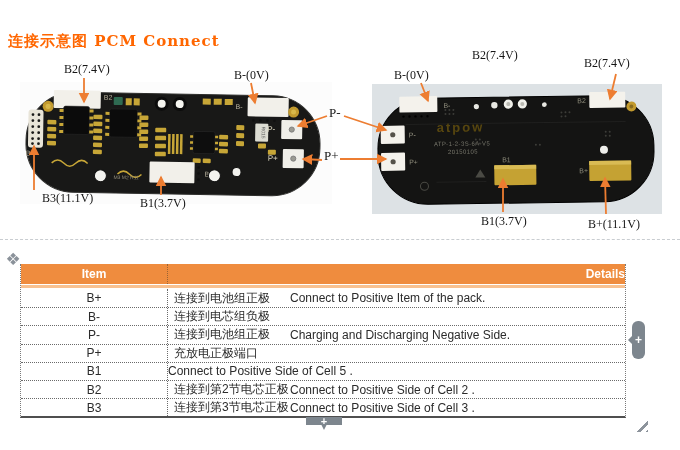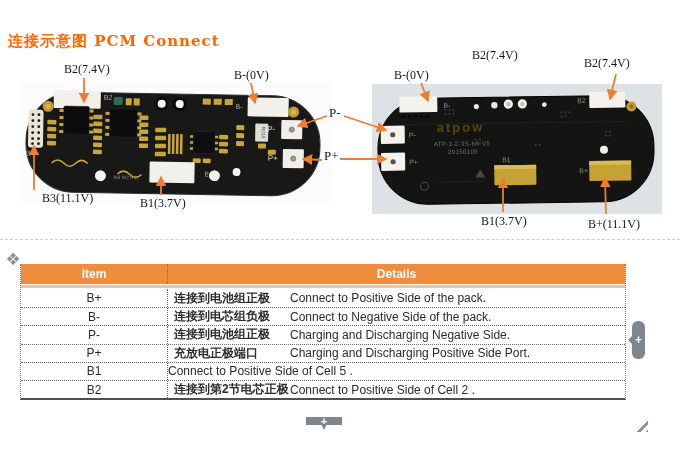--- a/index.html
+++ b/index.html
@@ -29,26 +29,26 @@
 
   .dashline{position:absolute;left:0;top:239px;width:680px;height:0;border-top:1px dashed #c9cdd1;}
 
   .move-handle{position:absolute;left:3px;top:250px;width:20px;height:20px;color:#8b929a;
                font-size:17px;line-height:20px;text-align:center;cursor:move;}
 
   .ctable{position:absolute;left:20px;top:264px;width:606px;
           border-left:1px dotted #7a7a7a;border-right:1px dotted #7a7a7a;border-bottom:2px solid #4f4f4f;}
   .thead{height:20px;background:var(--header-orange);display:flex;color:#fff;font-weight:bold;font-size:12px;}
   .th-item{width:147px;text-align:center;line-height:20px;border-right:1px dotted #9a6434;}
-  .th-details{flex:1;text-align:center;line-height:20px;}
+  .th-details{flex:1;text-align:right;line-height:20px;}
   .thead-accent{height:3px;background:var(--accent-strip);margin:1px 0;}
   .trow{height:18.2px;display:flex;align-items:stretch;border-top:1px dotted #6a6a6a;font-size:12px;color:#2b2b2b;}
   .trow:first-child{border-top:none;}
   .c-item{width:147px;display:flex;align-items:center;justify-content:center;border-right:1px dotted #6a6a6a;}
-  .c-cn{width:122px;display:flex;align-items:center;padding-left:6px;font-weight:bold;}
+  .c-cn{width:122px;display:flex;align-items:center;padding-left:6px;}
   .c-en{flex:1;display:flex;align-items:center;}
 
   .add-col{position:absolute;left:632px;top:321px;width:13px;height:38px;border-radius:6px;
            background:var(--handle-gray);color:#fff;display:flex;align-items:center;justify-content:center;
            font-size:12px;font-weight:bold;cursor:pointer;}
   .add-col::before{content:'';position:absolute;left:-4px;top:15px;border-top:4px solid transparent;
            border-bottom:4px solid transparent;border-right:4px solid var(--handle-gray);}
   .add-row{position:absolute;left:306px;top:417px;width:36px;height:13px;background:var(--handle-gray);
            color:#fff;font-size:11px;font-weight:bold;line-height:9px;text-align:center;cursor:pointer;
            clip-path:polygon(0 0,100% 0,100% 62%,57% 62%,50% 100%,43% 62%,0 62%);}
@@ -333,45 +333,48 @@
   <div class="ctable">
     <div class="thead">
       <div class="th-item">Item</div>
       <div class="th-details">Details</div>
     </div>
     <div class="thead-accent"></div>
     <div>
       <div class="trow">
         <div class="c-item">B+</div>
         <div class="c-cn">连接到电池组正极</div>
-        <div class="c-en">Connect to Positive Side of the pack.</div>
+        <div class="c-en">Connect to Positive Item of the pack.</div>
       </div>
     <div class="trow">
         <div class="c-item">B-</div>
         <div class="c-cn">连接到电芯组负极</div>
-        <div class="c-en">Connect to Negative Side of the pack.</div>
       </div>
         <div class="trow">
         <div class="c-item">P-</div>
         <div class="c-cn">连接到电池组正极</div>
         <div class="c-en">Charging and Discharging Negative Side.</div>
       </div>
         <div class="trow">
         <div class="c-item">P+</div>
         <div class="c-cn">充放电正极端口</div>
-        <div class="c-en">Charging and Discharging Positive Side Port.</div>
       </div>
         <div class="trow">
         <div class="c-item">B1</div>
         <div class="c-en">Connect to Positive Side of Cell 5 .</div>
       </div>
         <div class="trow">
         <div class="c-item">B2</div>
         <div class="c-cn">连接到第2节电芯正极</div>
         <div class="c-en">Connect to Positive Side of Cell 2 .</div>
+      </div>
+        <div class="trow">
+        <div class="c-item">B3</div>
+        <div class="c-cn">连接到第3节电芯正极</div>
+        <div class="c-en">Connect to Positive Side of Cell 3 .</div>
       </div>
       </div>
   </div>
 
   <div class="add-col">
       <span>+</span>
     </div>
   <div class="add-row"><span>+</span></div>
   <div class="resize-grip"></div>
 

